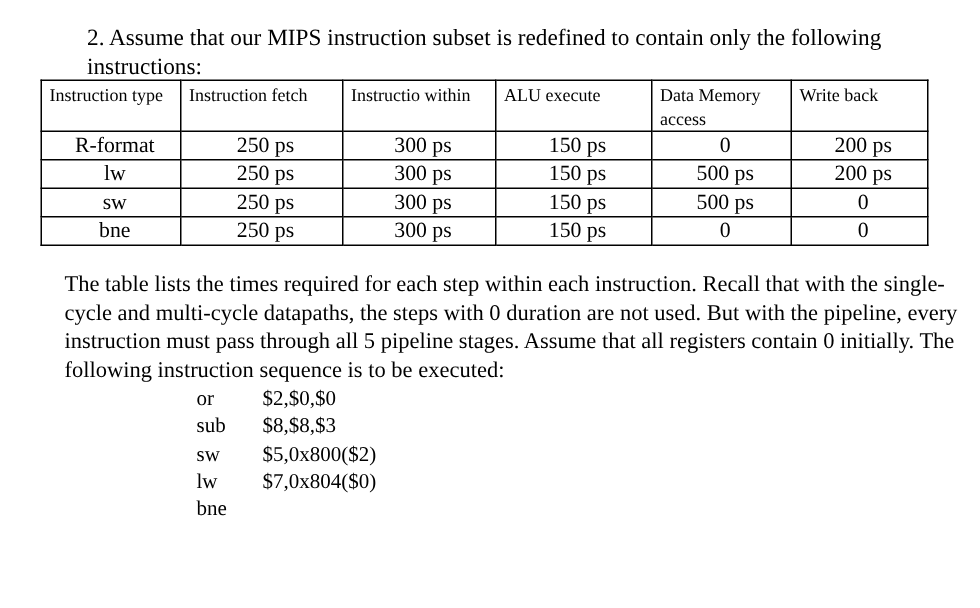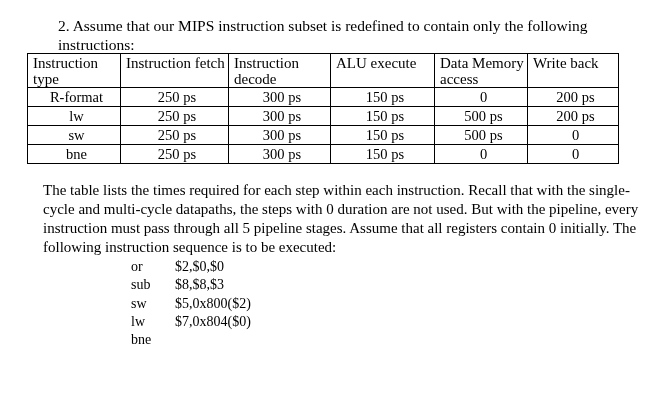--- a/index.html
+++ b/index.html
@@ -4,21 +4,21 @@
   <style>
     html, body { margin: 0; padding: 0; background: #ffffff; }
     body { width: 653px; height: 405px; position: relative; overflow: hidden;
            font-family: "Liberation Serif", serif; color: #000; }
     .title { position: absolute; left: 58px; top: 16px; width: 600px;
              font-size: 15.5px; line-height: 19px; }
     table.steps { position: absolute; left: 27px; top: 53px; border-collapse: collapse;
                   table-layout: fixed; }
     table.steps td, table.steps th { border: 1px solid #000; padding: 0 0 0 5px;
              text-align: left; vertical-align: top; font-weight: normal; }
-    table.steps th { font-size: 15px; line-height: 16px; height: 32px; padding-top: 1px; }
+    table.steps th { font-size: 12px; line-height: 16px; height: 32px; padding-top: 1px; }
     table.steps td { font-size: 14.5px; line-height: 18px; height: 18px; text-align: center; }
     .para { position: absolute; left: 43px; top: 181px; width: 600px;
             font-size: 15px; line-height: 19px; }
     .code { position: absolute; left: 131px; top: 258px; font-size: 14px; line-height: 18.3px; }
     .code .row { display: flex; }
     .code .op { width: 44px; }
   </style>
 </head>
 <body>
 
@@ -30,21 +30,21 @@
       <col style="width:108px">
       <col style="width:102px">
     <col style="width:104px">
       <col style="width:93px">
       <col style="width:91px">
   </colgroup>
   <tbody>
       <tr>
     <th>Instruction type</th>
     <th>Instruction fetch</th>
-    <th>Instruction decode</th>
+    <th>Instructio within</th>
     <th>ALU execute</th>
     <th>Data Memory access</th>
     <th>Write back</th>
   </tr>
   <tr>
     <td>R-format</td>
     <td>250 ps</td>
     <td>300 ps</td>
     <td>150 ps</td>
     <td>0</td>

